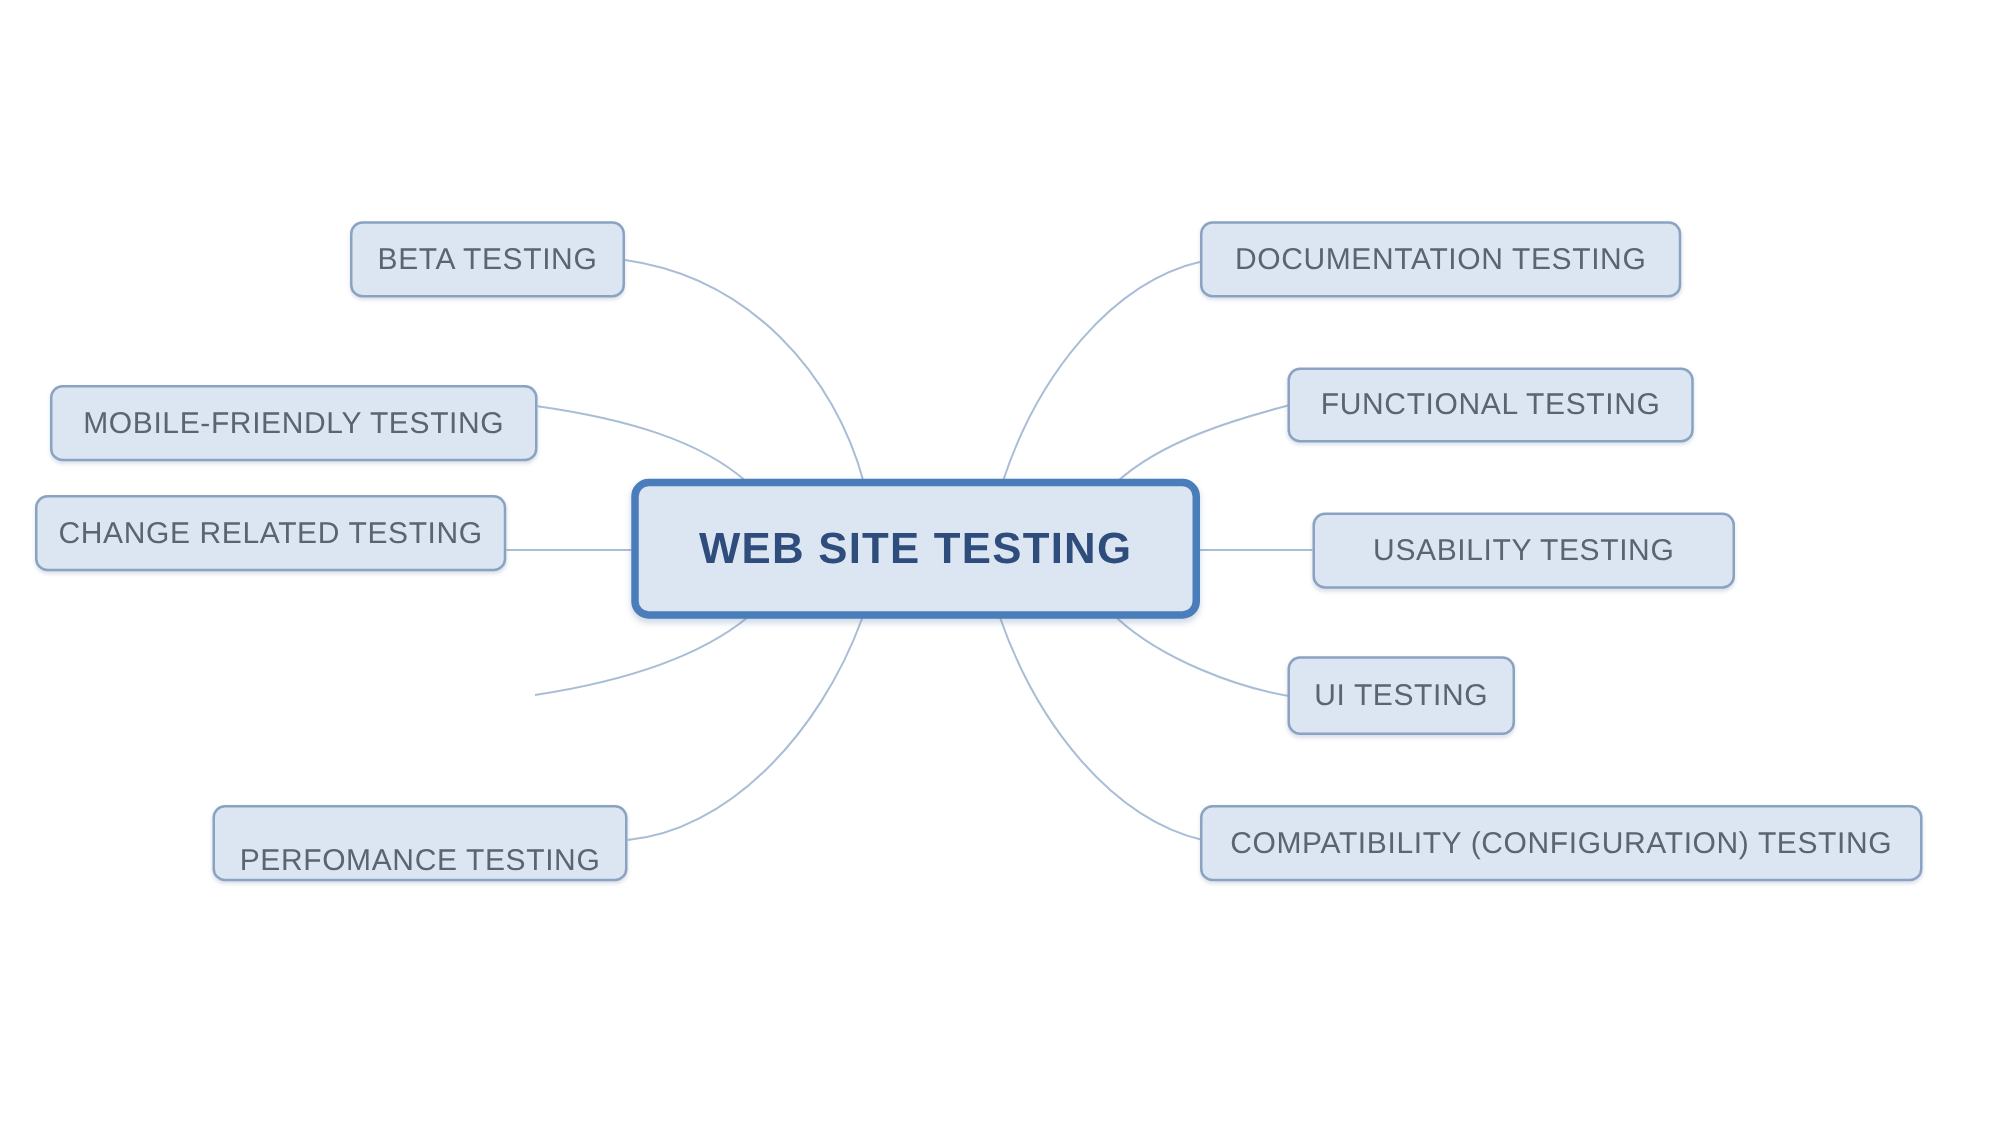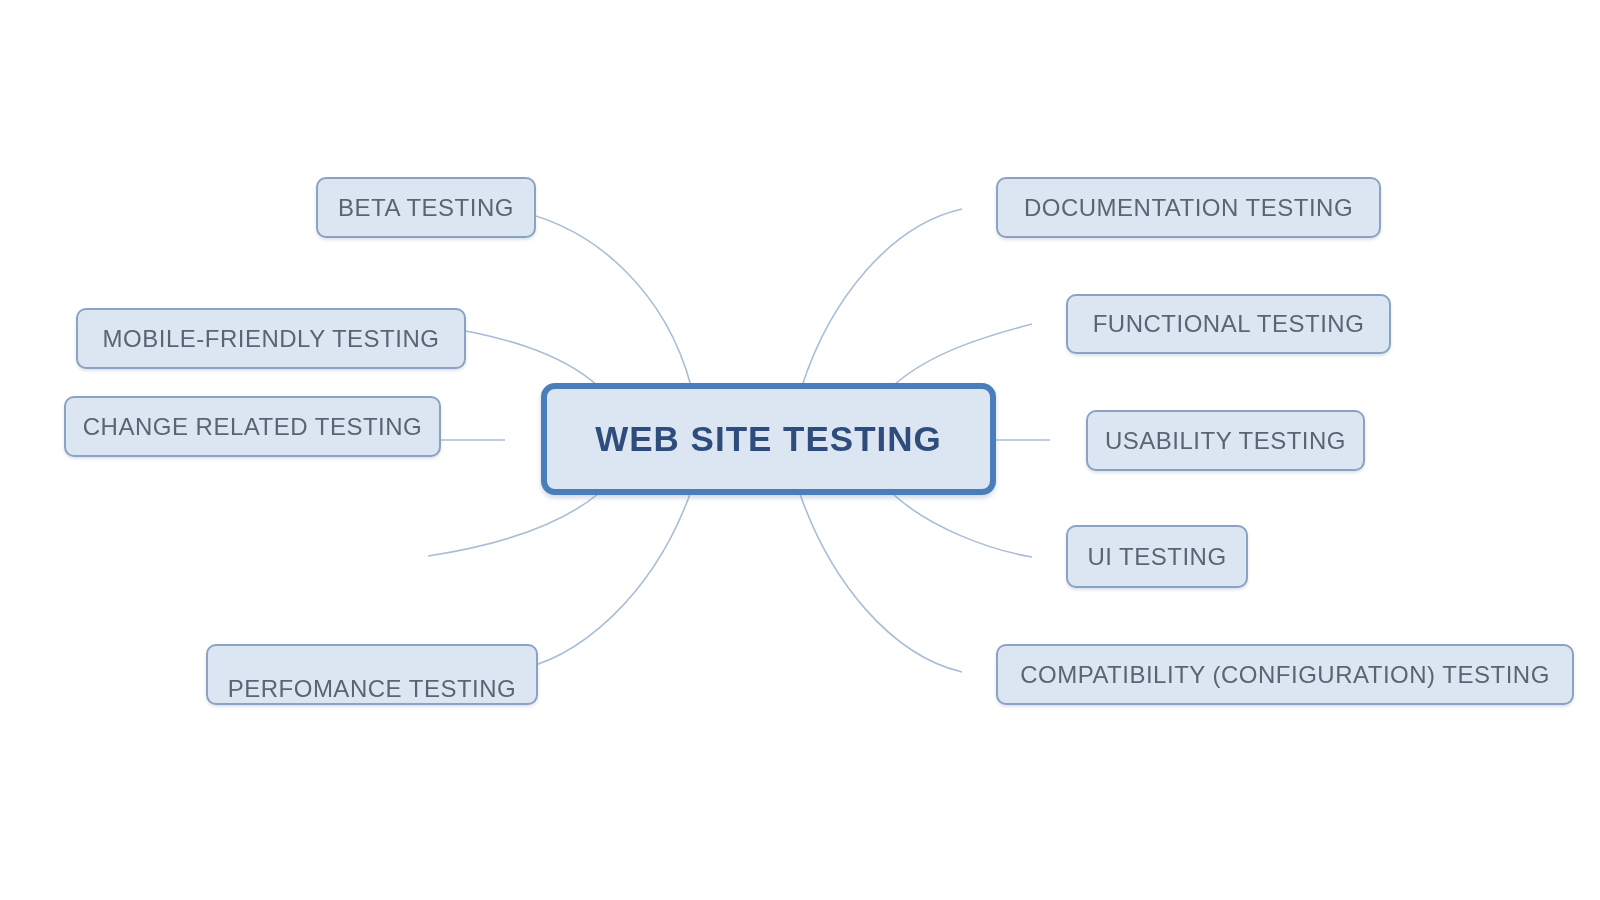--- a/index.html
+++ b/index.html
@@ -21,42 +21,41 @@
     display:flex;align-items:center;justify-content:center;
     background:var(--node-fill);
     border:2.5px solid var(--node-border);
     border-radius:10px;
     color:var(--node-text);
     font-size:24px;
     letter-spacing:0.5px;
     box-shadow:0 2px 3px rgba(120,140,170,0.25);
     white-space:nowrap;
     text-align:center;
-    margin-left:36px;
   }
   .node.root{
     border:6px solid var(--root-border);
     border-radius:14px;
     color:var(--root-text);
     font-size:35px;
     font-weight:bold;
     letter-spacing:1px;
     box-shadow:0 3px 5px rgba(100,130,170,0.3);
     justify-content:center;
   }
   
   .n-root     {left:505px; top:383px; width:455px; height:112px;}
   .n-beta     {left:280px; top:177px; width:220px; height:61px;}
   .n-mobile   {left:40px;  top:308px; width:390px; height:61px;}
   .n-change   {left:28px;  top:396px; width:377px; height:61px;}
   .n-security {left:150px; top:525px; width:278px; height:62px;}
   .n-perf     {left:170px; top:644px; width:332px; height:61px;align-items:flex-end;}
   .n-doc      {left:960px; top:177px; width:385px; height:61px;}
   .n-func     {left:1030px;top:294px; width:325px; height:60px;}
-  .n-usab     {left:1050px;top:410px; width:279px; height:61px;}
+  .n-usab     {left:1050px;top:410px; width:338px; height:61px;}
   .n-ui       {left:1030px;top:525px; width:182px; height:63px;}
   .n-compat   {left:960px; top:644px; width:578px; height:61px;}
 </style>
 </head>
 <body>
 
 <div class="canvas">
 
   <svg class="connectors" viewBox="0 0 1600 900" aria-hidden="true">
     <path d="M 500 208 C 600 222, 668 300, 691 386"></path>

